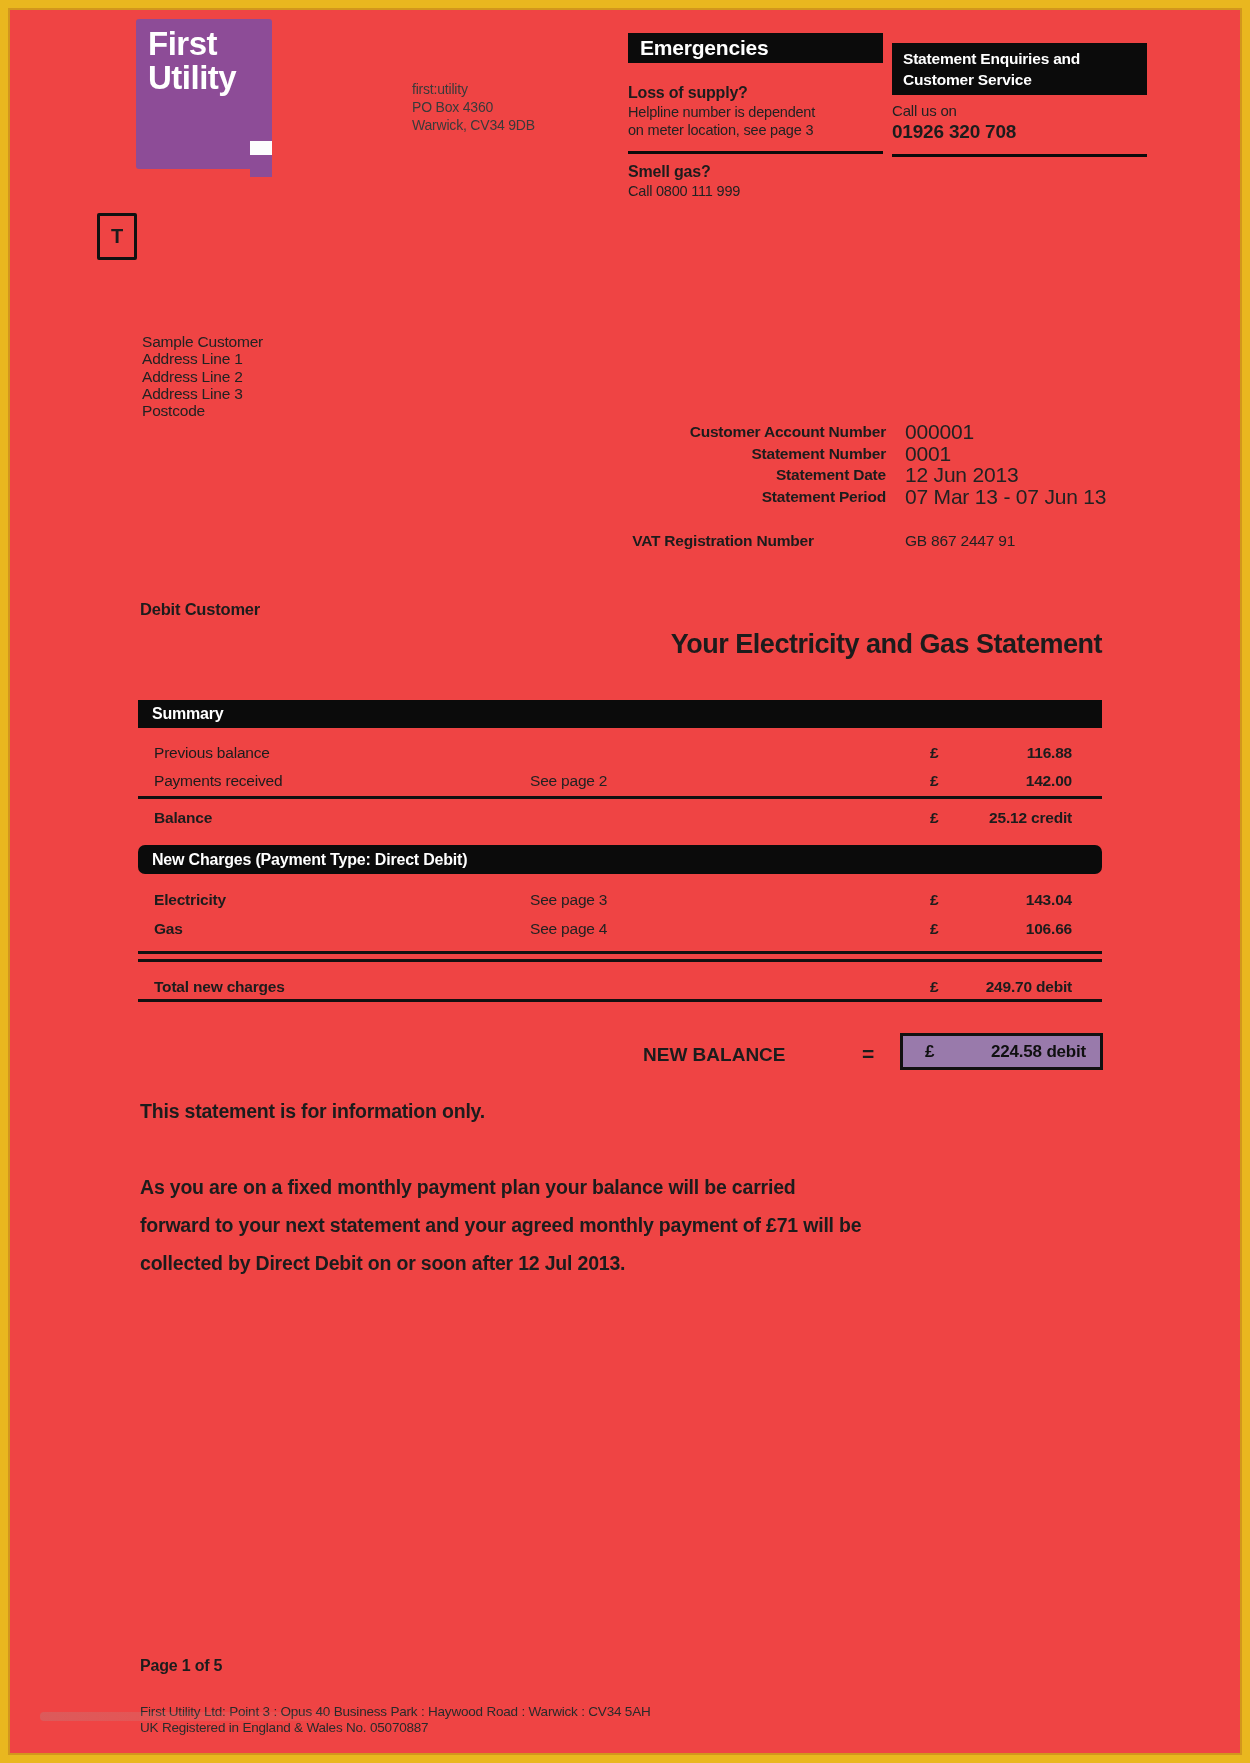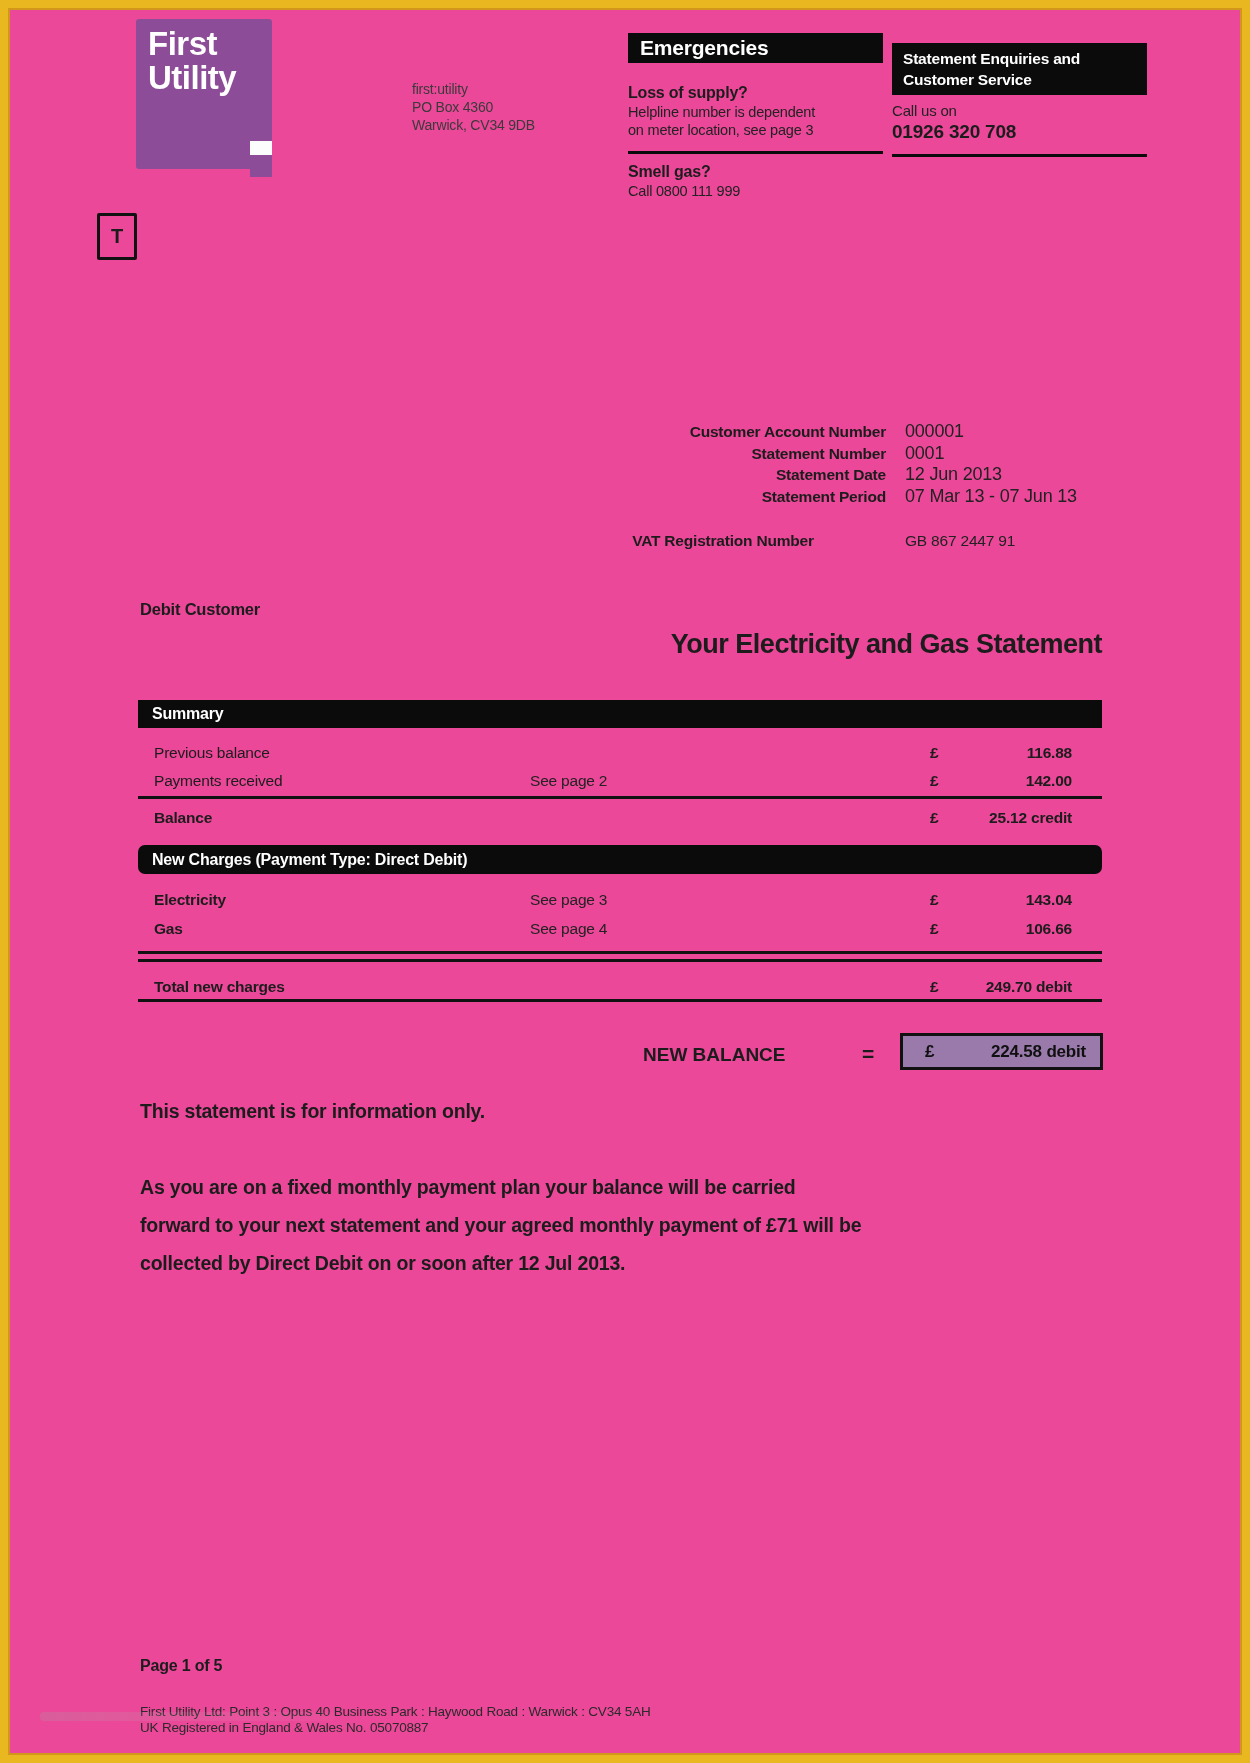--- a/index.html
+++ b/index.html
@@ -1,18 +1,18 @@
 <!DOCTYPE html>
 <html><head>
 <meta charset="utf-8">
 <style>
   html,body{margin:0;padding:0;background:#ffffff;}
   .page{
     position:relative;width:1250px;height:1763px;
-    background:#ec4899;overflow:hidden;
+    background:#ef4444;overflow:hidden;
     font-family:"Liberation Sans","DejaVu Sans",sans-serif;
     color:#1c1c1c;letter-spacing:-0.2px;
   }
   .frame{position:absolute;inset:0;border:8px solid #e9b71f;box-shadow:inset 0 0 0 2px #d2961d;pointer-events:none;z-index:50;}
   .abs{position:absolute;}
 
   
   .logo-box{left:136px;top:19px;width:136px;height:150px;background:#8d4c97;border-radius:3px;}
   .logo-text{left:148px;top:27px;color:#fff;font-weight:bold;font-size:33px;line-height:34px;letter-spacing:-0.5px;}
   .logo-notch{left:250px;top:141px;width:22px;height:14px;background:#fcfcfd;}
@@ -34,21 +34,21 @@
   .enq-phone{left:892px;top:121px;font-weight:bold;font-size:19px;}
   .enq-div{left:892px;top:154px;width:255px;height:2.5px;background:#0b0b0b;}
 
   
   .t-box{left:97px;top:213px;width:40px;height:47px;border:3px solid #111;border-radius:2px;box-sizing:border-box;
          display:flex;align-items:center;justify-content:center;font-weight:bold;font-size:20px;}
   .recipient{left:142px;top:333px;font-size:15.5px;line-height:17.3px;color:#222;}
 
   
   .meta-labels{left:560px;top:421px;width:326px;text-align:right;font-weight:bold;font-size:15.5px;line-height:21.7px;}
-  .meta-values{left:905px;top:421px;font-size:18px;line-height:21.7px;color:#222;}
+  .meta-values{left:905px;top:421px;font-size:21px;line-height:21.7px;color:#222;}
   .vat-label{left:560px;top:532px;width:326px;text-align:center;font-weight:bold;font-size:15.5px;}
   .vat-value{left:905px;top:532px;font-size:15.5px;color:#222;}
 
   .greeting{left:140px;top:600px;font-weight:bold;font-size:16.5px;}
   .doc-title{left:400px;top:629px;width:702px;text-align:right;font-weight:bold;font-size:27px;letter-spacing:-0.5px;}
 
   
   .tbl-bar{left:138px;width:964px;background:#0b0b0b;color:#fff;font-weight:bold;font-size:16px;padding-left:14px;box-sizing:border-box;}
   .bar-summary{top:700px;height:28px;line-height:28px;}
   .bar-charges{top:845px;height:29px;line-height:29px;border-radius:7px;}
@@ -112,20 +112,27 @@
     <div>Statement Enquiries and</div>
     <div>Customer Service</div>
   </div>
   <div class="abs enq-call">Call us on</div>
   <div class="abs enq-phone">01926 320 708</div>
   <div class="abs enq-div"></div>
 
   <div class="abs t-box">
     <span>T</span>
   </div>
+  <div class="abs recipient">
+    <div>Sample Customer</div>
+    <div>Address Line 1</div>
+    <div>Address Line 2</div>
+    <div>Address Line 3</div>
+    <div>Postcode</div>
+  </div>
 
   <div class="abs meta-labels">
     <div>Customer Account Number</div>
     <div>Statement Number</div>
     <div>Statement Date</div>
     <div>Statement Period</div>
   </div>
   <div class="abs meta-values">
     <div>000001</div>
     <div>0001</div>

